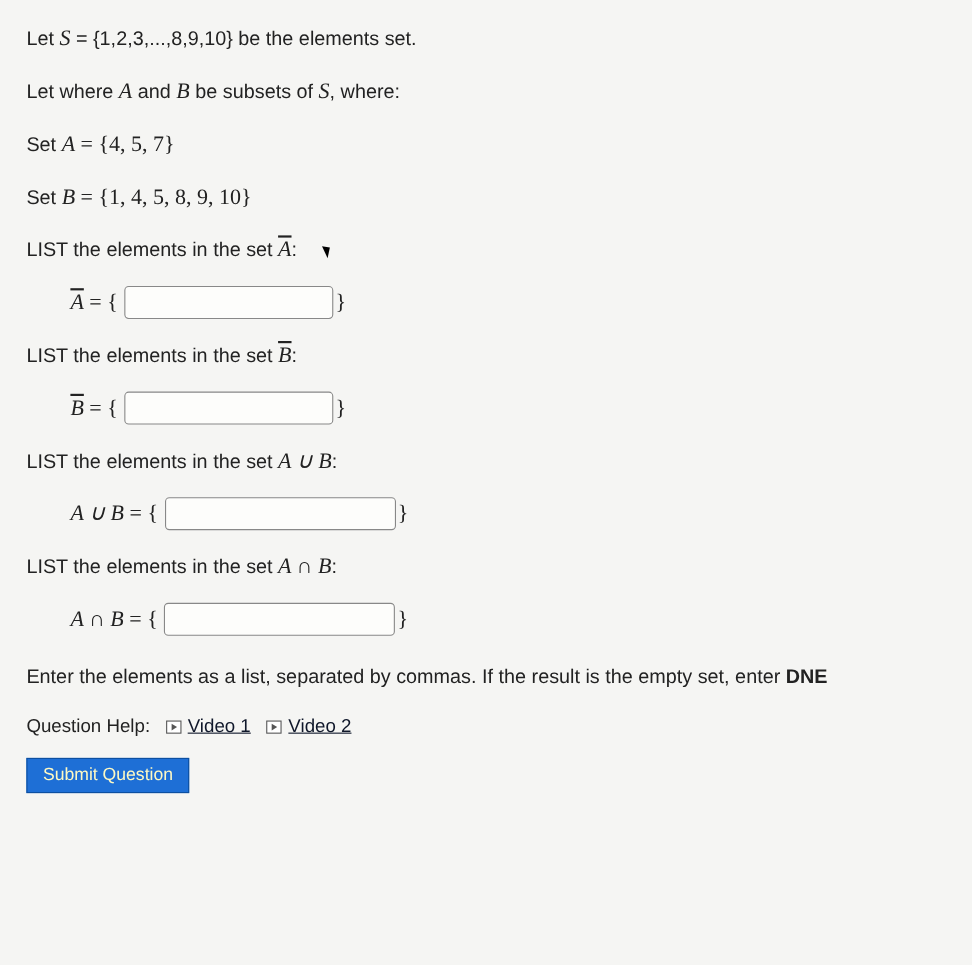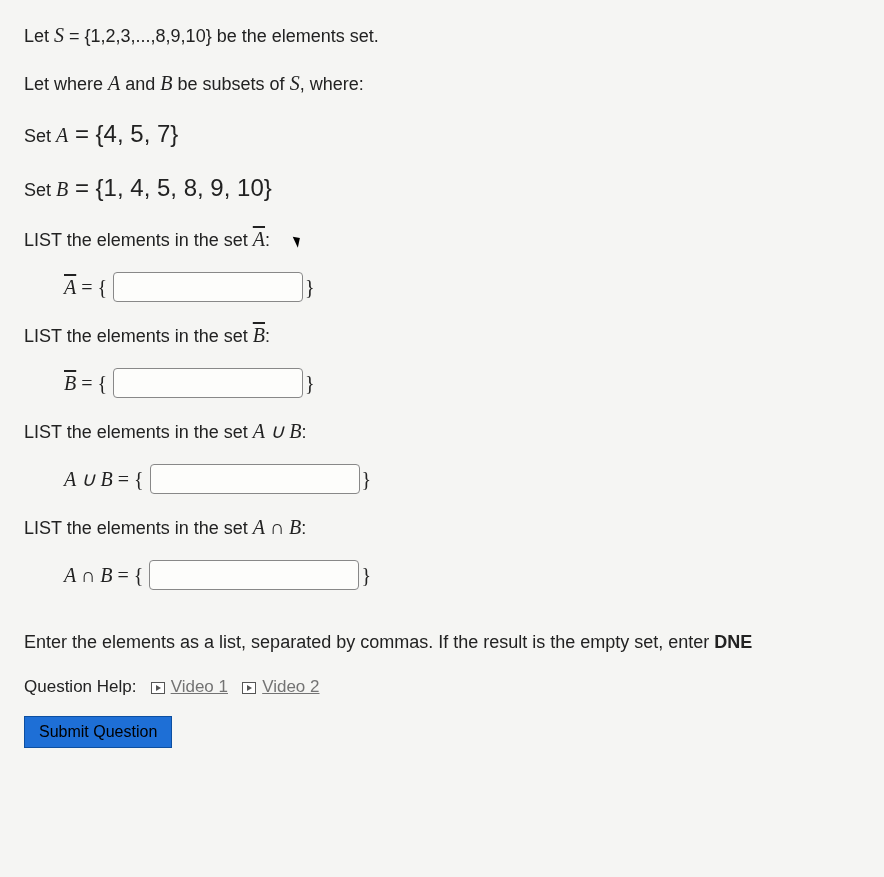--- a/index.html
+++ b/index.html
@@ -8,21 +8,21 @@
       font-size: 18px;
       color: #222;
       background: #f5f5f3;
       margin: 0;
       padding: 20px 24px;
       line-height: 1.5;
       width: 884px;
     }
     .line { margin-bottom: 18px; }
     .mathvar { font-family: "Times New Roman", serif; font-style: italic; font-size: 20px; }
-    .mathset { font-family: Liberation Sans, sans-serif; font-size: 24px; margin-top: 20px; }
+    .mathset { font-family: Liberation Serif, serif; font-size: 20px; margin-top: 20px; }
     .overline { text-decoration: overline; }
     .answer-row {
       margin: 8px 0 18px 40px;
       display: flex;
       align-items: center;
       gap: 2px;
     }
     .answer-label {
       font-family: "Times New Roman", serif;
       font-size: 20px;
@@ -32,21 +32,21 @@
       height: 30px;
       border: 1px solid #888;
       border-radius: 4px;
       padding: 2px 6px;
       font-size: 16px;
       background: #fdfdfb;
     }
     .brace { font-family: "Times New Roman", serif; font-size: 20px; }
     .help-row { margin-top: 10px; font-size: 17px; }
     .video-link {
-      color: #737373;
+      color: #0f172a;
       text-decoration: underline;
       cursor: pointer;
       margin-left: 4px;
     }
     .video-icon {
       display: inline-block;
       width: 14px; height: 12px;
       border: 1px solid #555;
       vertical-align: middle;
       margin-right: 2px;
@@ -57,21 +57,21 @@
       content: "";
       position: absolute;
       left: 4px; top: 2px;
       border-left: 5px solid #555;
       border-top: 3.5px solid transparent;
       border-bottom: 3.5px solid transparent;
     }
     .submit-btn {
       margin-top: 16px;
       background: #1e6fd6;
-      color: #000000;
+      color: #fef9c3;
       border: 1px solid #0d4fa0;
       padding: 6px 14px;
       font-size: 16px;
       cursor: pointer;
     }
     .cursor-icon {
       display: inline-block;
       width: 0; height: 0;
       border-left: 6px solid #000;
       border-top: 4px solid transparent;
@@ -132,21 +132,21 @@
 
 <div class="line">
   <span>LIST the elements in the set </span><span class="mathvar">A ∩ B</span><span>:</span>
 </div>
 <div class="answer-row">
   <span class="answer-label"><span class="mathvar">A ∩ B</span><span> = {</span></span>
   <input type="text" style="width: 210px;">
   <span class="brace">}</span>
 </div>
 
-<div class="line" style="margin-top:39px">
+<div class="line" style="margin-top:24px">
   <span>Enter the elements as a list, separated by commas. If the result is the empty set, enter </span><b>DNE</b>
 </div>
 
 <div class="help-row">
   <span>Question Help:</span>
   &nbsp;
   <span class="video-icon"></span><a class="video-link">Video 1</a>
   &nbsp;
   <span class="video-icon"></span><a class="video-link">Video 2</a>
 </div>

